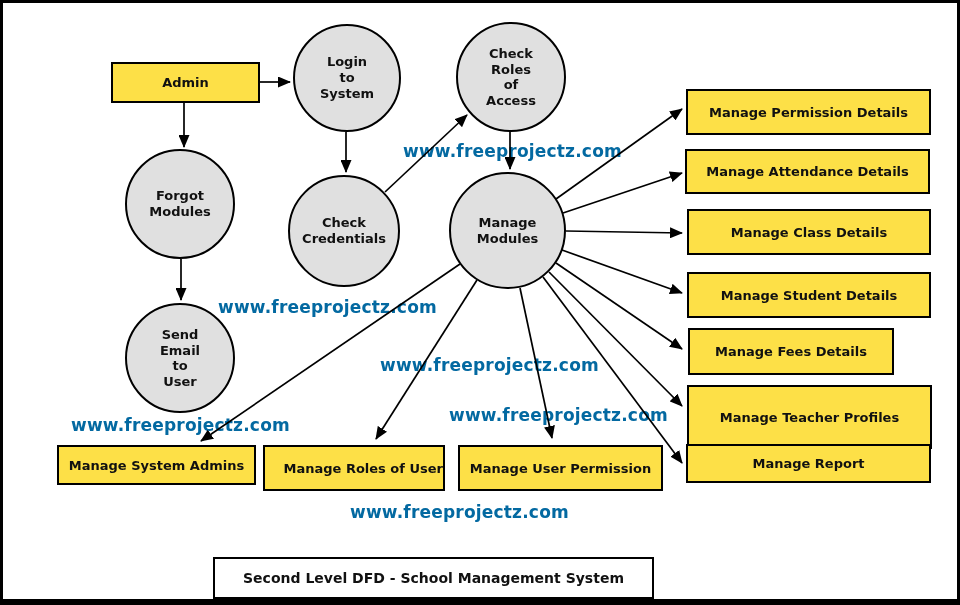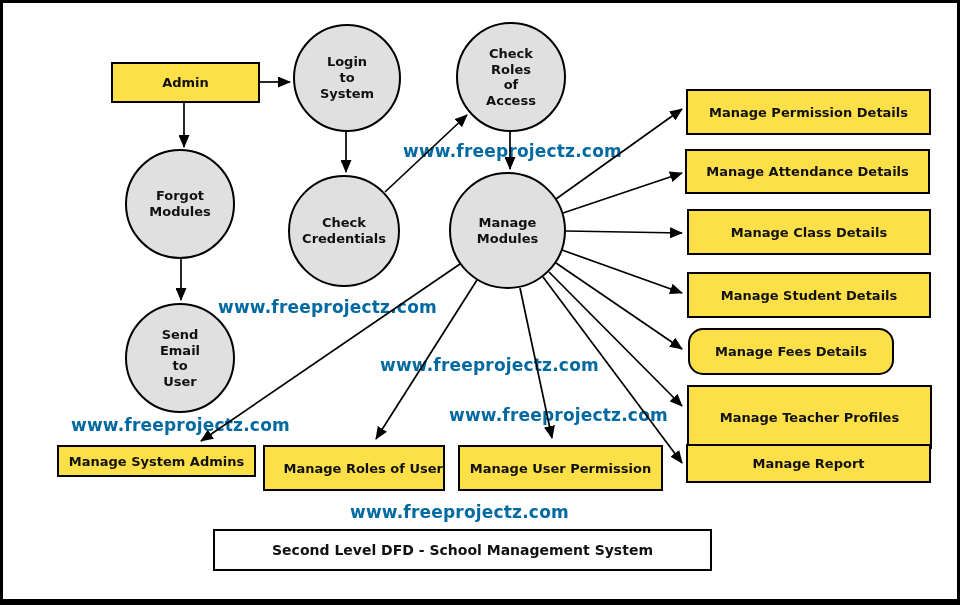--- a/index.html
+++ b/index.html
@@ -140,37 +140,37 @@
   </div>
   <div class="box" style="left:682px; top:146px; width:245px; height:45px;">
     <span>Manage Attendance Details</span>
   </div>
   <div class="box" style="left:684px; top:206px; width:244px; height:46px;">
     <span>Manage Class Details</span>
   </div>
   <div class="box" style="left:684px; top:269px; width:244px; height:46px;">
     <span>Manage Student Details</span>
   </div>
-  <div class="box" style="left:685px; top:325px; width:206px; height:47px;border-radius:15px;">
+  <div class="box" style="left:685px; top:325px; width:206px; height:47px;">
     <span>Manage Fees Details</span>
   </div>
   <div class="box" style="left:684px; top:382px; width:245px; height:64px;">
     <span>Manage Teacher Profiles</span>
   </div>
   <div class="box" style="left:683px; top:441px; width:245px; height:39px;">
     <span>Manage Report</span>
   </div>
 
-  <div class="box" style="left:54px; top:442px; width:199px; height:32px;">
+  <div class="box" style="left:54px; top:442px; width:199px; height:40px;">
     <span>Manage System Admins</span>
   </div>
   <div class="box" style="left:260px; top:442px; width:182px; height:46px;justify-content:flex-end;">
     <span>Manage Roles of User</span>
   </div>
   <div class="box" style="left:455px; top:442px; width:205px; height:46px;">
     <span>Manage User Permission</span>
   </div>
 
-  <div class="title-box" style="left:210px; top:526px; width:499px; height:42px;">
+  <div class="title-box" style="left:210px; top:554px; width:441px; height:42px;">
     <span>Second Level DFD - School Management System</span>
   </div>
 
 </div>
 
 </body></html>

